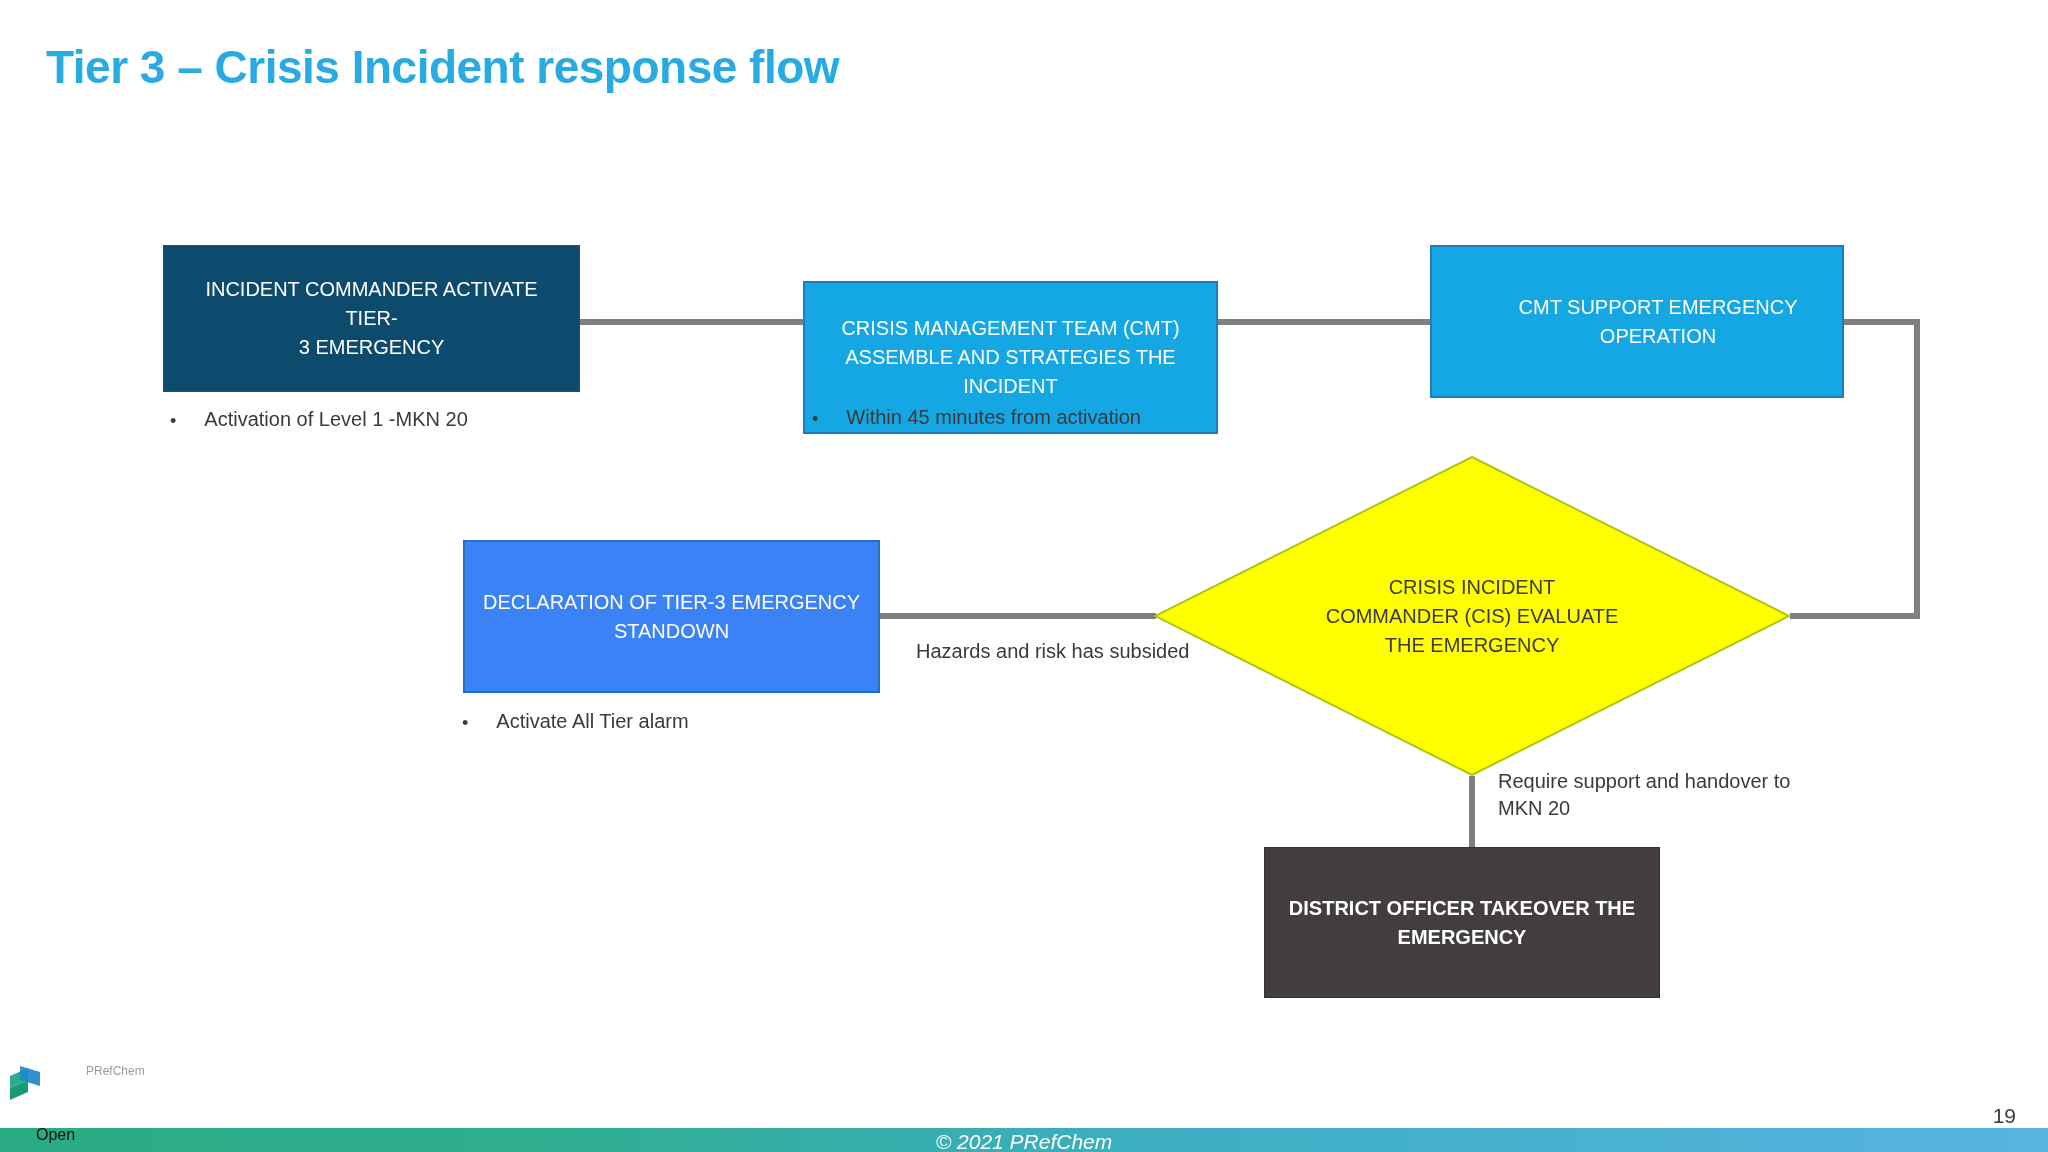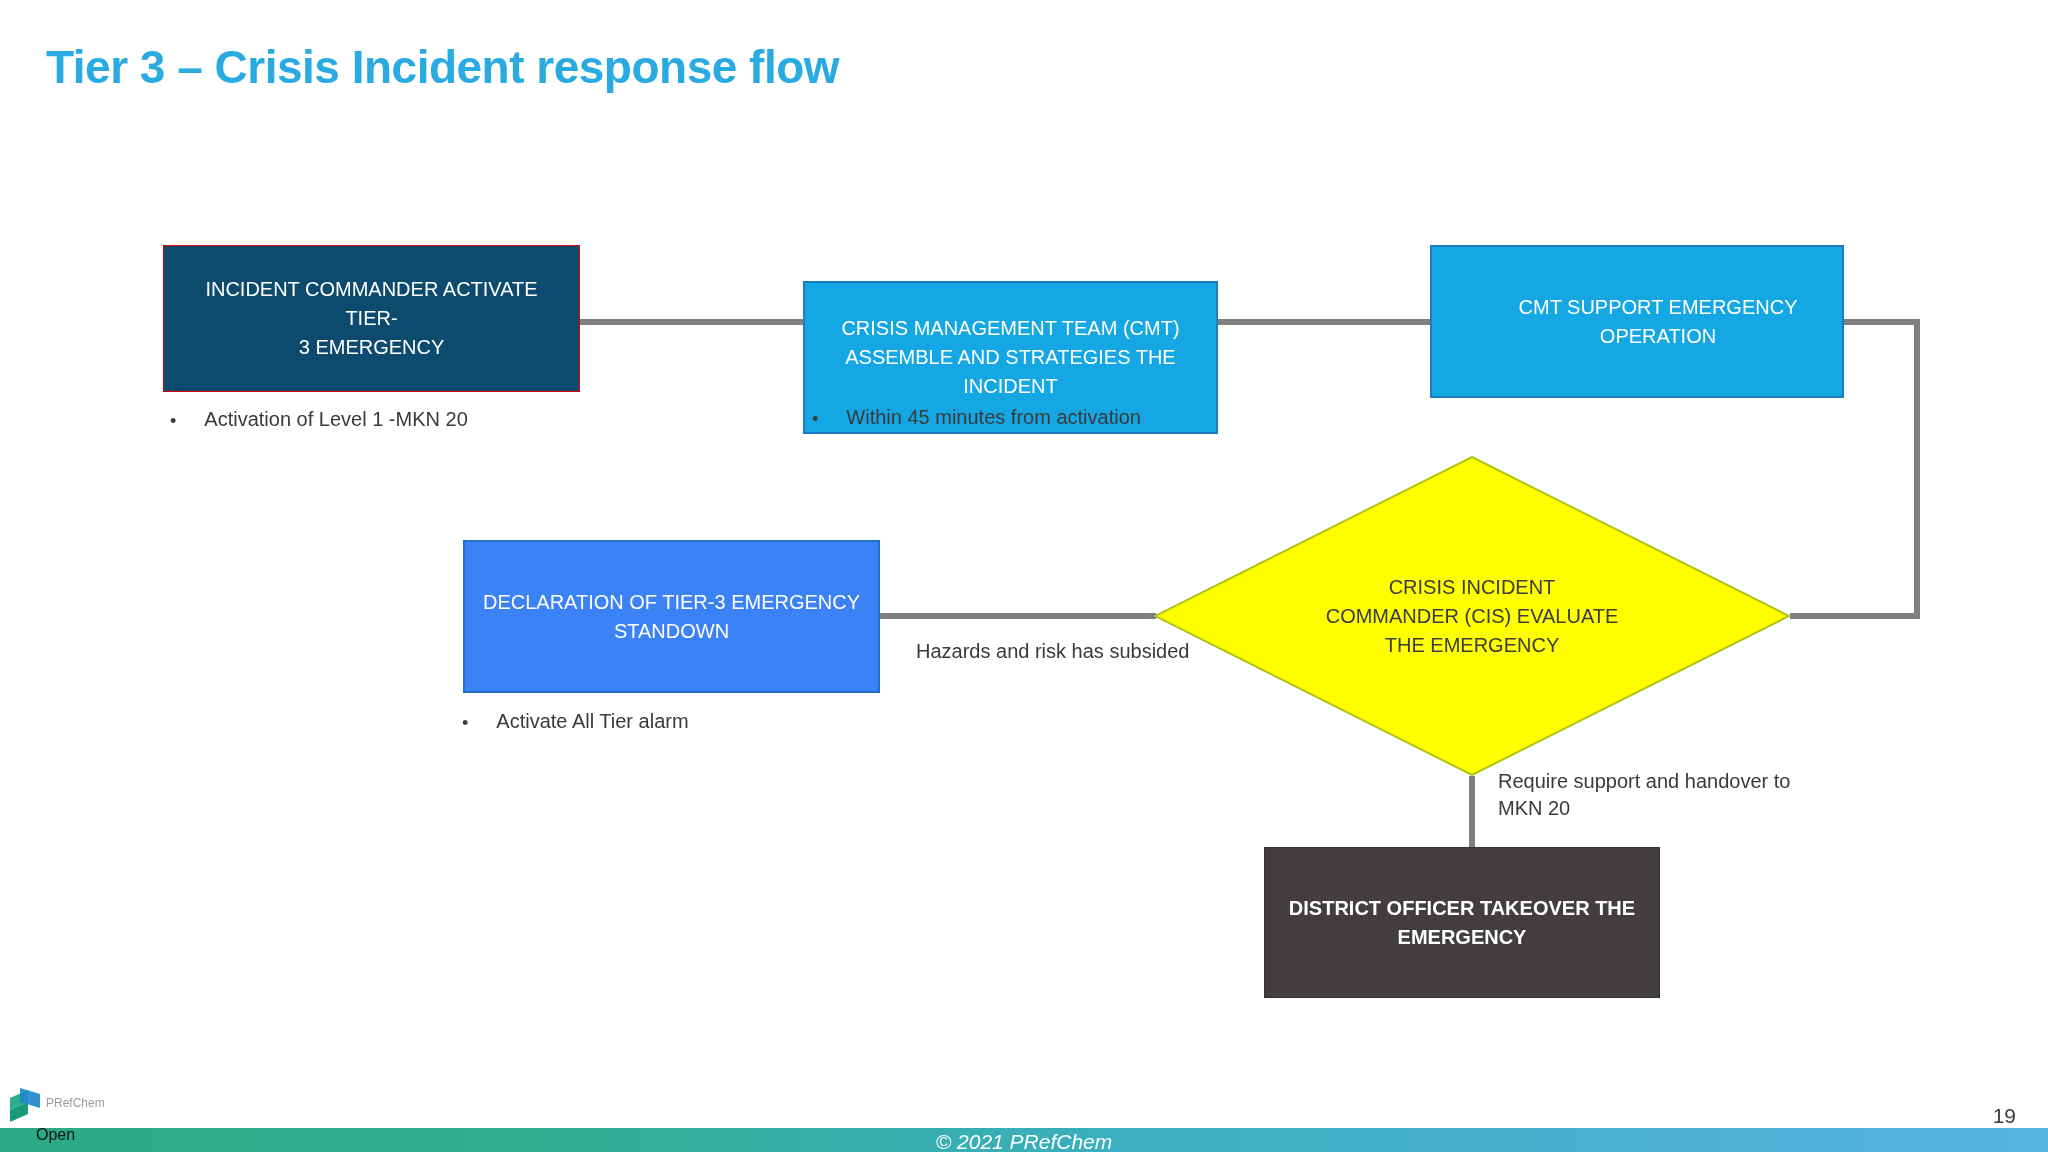--- a/index.html
+++ b/index.html
@@ -55,21 +55,21 @@
   .footer-bar{
     position:absolute;left:0;bottom:0;width:100%;height:24px;z-index:1;
     background:linear-gradient(to right,#2AAB83 0%,#2FAE8E 25%,#3BAFC0 55%,#58B3E1 100%);
   }
   .copyright{
     position:absolute;left:0;right:0;top:1130px;text-align:center;z-index:2;
     font-size:21px;font-style:italic;color:#ffffff;
   }
   .page-number{position:absolute;right:32px;top:1104px;font-size:21px;color:#3C3C3C;z-index:2;}
   .classification{position:absolute;left:36px;top:1126px;font-size:16px;color:#111111;z-index:2;}
-  .logo{position:absolute;left:8px;top:1086px;z-index:2;display:flex;align-items:flex-end;}
+  .logo{position:absolute;left:8px;top:1064px;z-index:2;display:flex;gap:40px;}
   .logo-text{font-size:12px;color:#9B9B9B;margin-left:4px;margin-bottom:14px;}
 </style>
 </head>
 <body>
 
 <div class="slide">
 
   <h1 class="page-title">Tier 3 – Crisis Incident response flow</h1>
 
   <div class="conn conn-red-cmt"></div>

